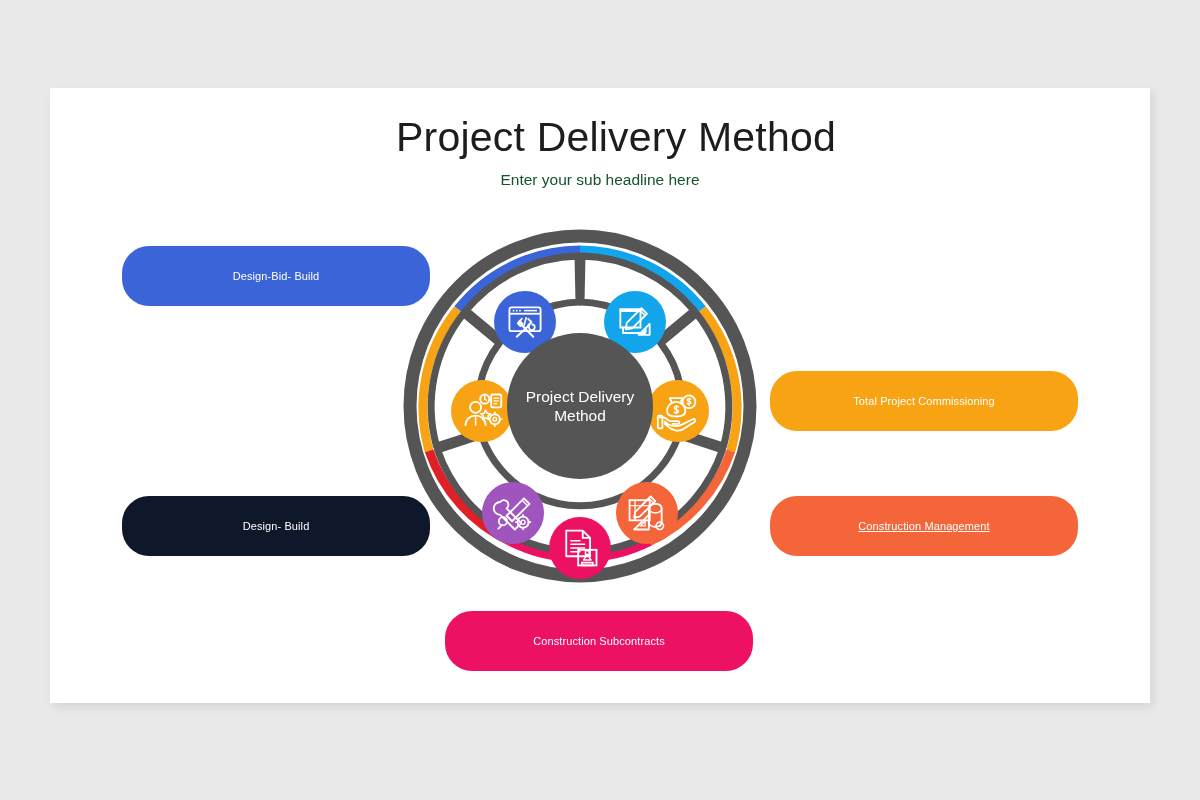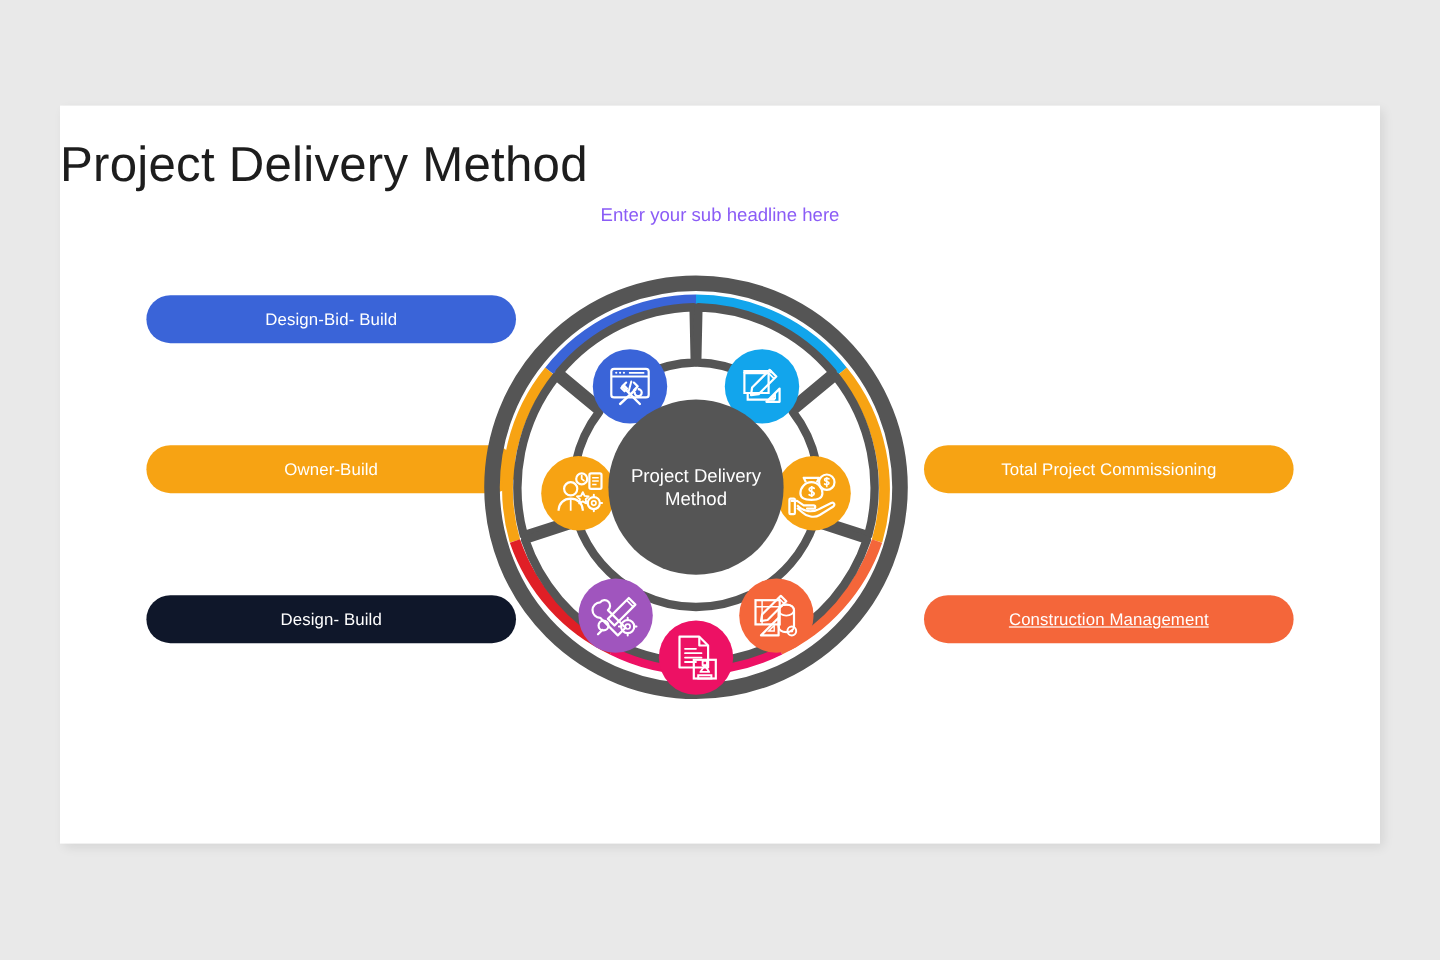--- a/index.html
+++ b/index.html
@@ -24,43 +24,44 @@
     height: 615px;
     background: #ffffff;
     box-shadow: 3px 4px 9px rgba(0,0,0,0.09);
   }
   
   #title {
     position: absolute;
     left: 0;
     top: 27px;
     width: 1100px;
-    text-align: left;
+    text-align: center;
     font-size: 41px;
     color: #1d1d1d;
     font-weight: normal;
     letter-spacing: 0.2px;
     line-height: 1.1;
+    padding-left: 16px;
   }
   #subtitle {
     position: absolute;
     left: 0;
     top: 83px;
     width: 1100px;
     text-align: center;
     font-size: 15.5px;
-    color: #8b5cf6;
+    color: #14532d;
   }
   
   .pill {
     position: absolute;
-    height: 40px;
+    height: 60px;
     border-radius: 27px;
     color: #ffffff;
-    font-size: 14px;
+    font-size: 11px;
     display: flex;
     align-items: center;
     justify-content: center;
     text-align: center;
     box-sizing: border-box;
     padding: 0 14px;
     letter-spacing: 0.1px;
   }
   .pill.left  { left: 72px; }
   .pill.right { right: 72px; }
@@ -100,31 +101,31 @@
 
 <div id="stage">
   <div id="slide">
 
     <div id="title">Project Delivery Method</div>
     <div id="subtitle">Enter your sub headline here</div>
 
     <div class="pill left" id="pill-0" style="background: rgb(58, 100, 216);">
         <span>Design-Bid- Build</span>
       </div>
-    <div class="pill left" id="pill-2" style="background: rgb(247, 163, 19);">
-        <span>Owner-Build</span>
-      </div>
     <div class="pill right" id="pill-3" style="background: rgb(247, 163, 19); text-align: right;">
         <span>Total Project Commissioning</span>
       </div>
     <div class="pill left" id="pill-4" style="background: #0f172a;">
         <span>Design- Build</span>
       </div>
     <div class="pill right" id="pill-5" style="background: rgb(244, 102, 58); text-decoration: underline;">
         <span>Construction Management</span>
+      </div>
+    <div class="pill" id="pill-6" style="background: rgb(237, 17, 100);">
+        <span>Construction Subcontracts</span>
       </div>
 
     <div id="wheel">
       <svg width="370" height="370" viewBox="0 0 370 370" xmlns="http://www.w3.org/2000/svg">
         <defs>
 
           <symbol id="ic-browser-code-tools" viewBox="0 0 48 48">
             <rect x="7" y="8" width="34" height="26" rx="2.5" fill="none" stroke="#fff" stroke-width="2"></rect>
             <line x1="7" y1="15" x2="41" y2="15" stroke="#fff" stroke-width="2"></line>
             <circle cx="11.5" cy="11.6" r="1" fill="#fff"></circle>

